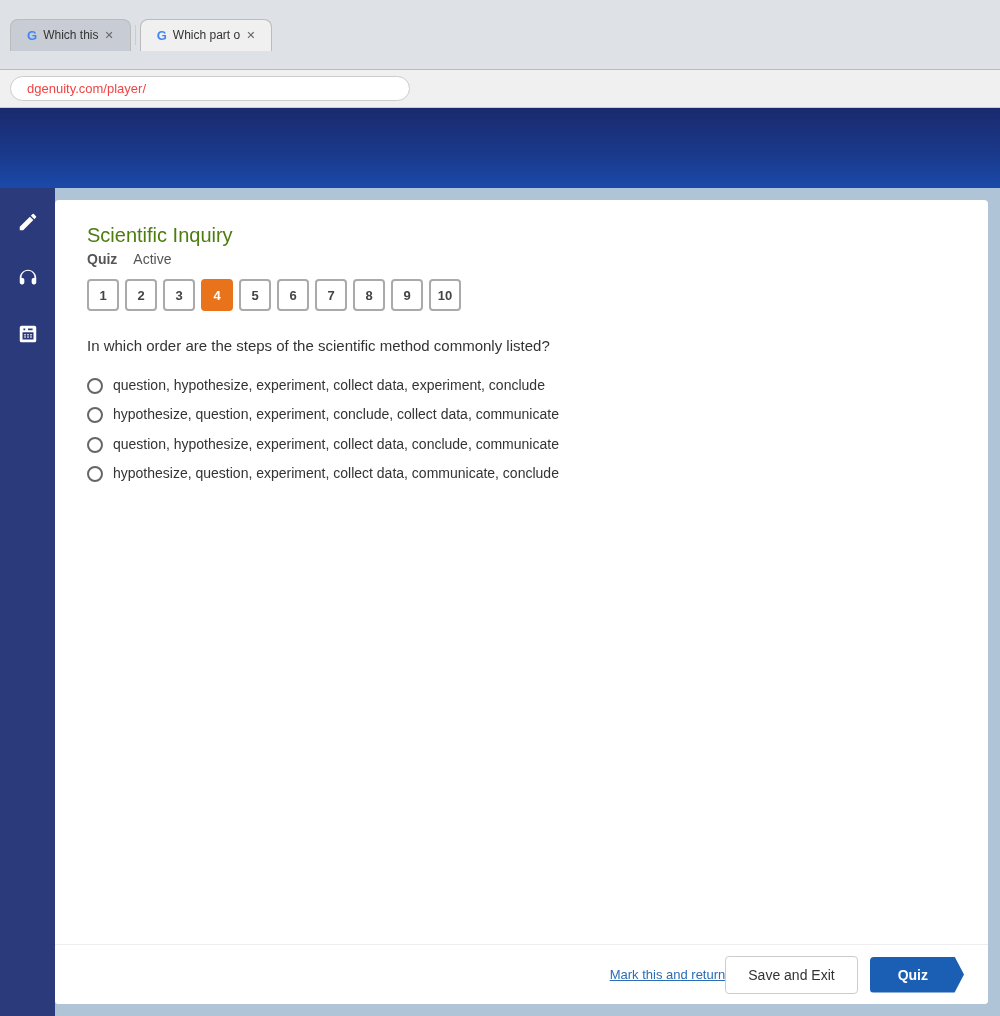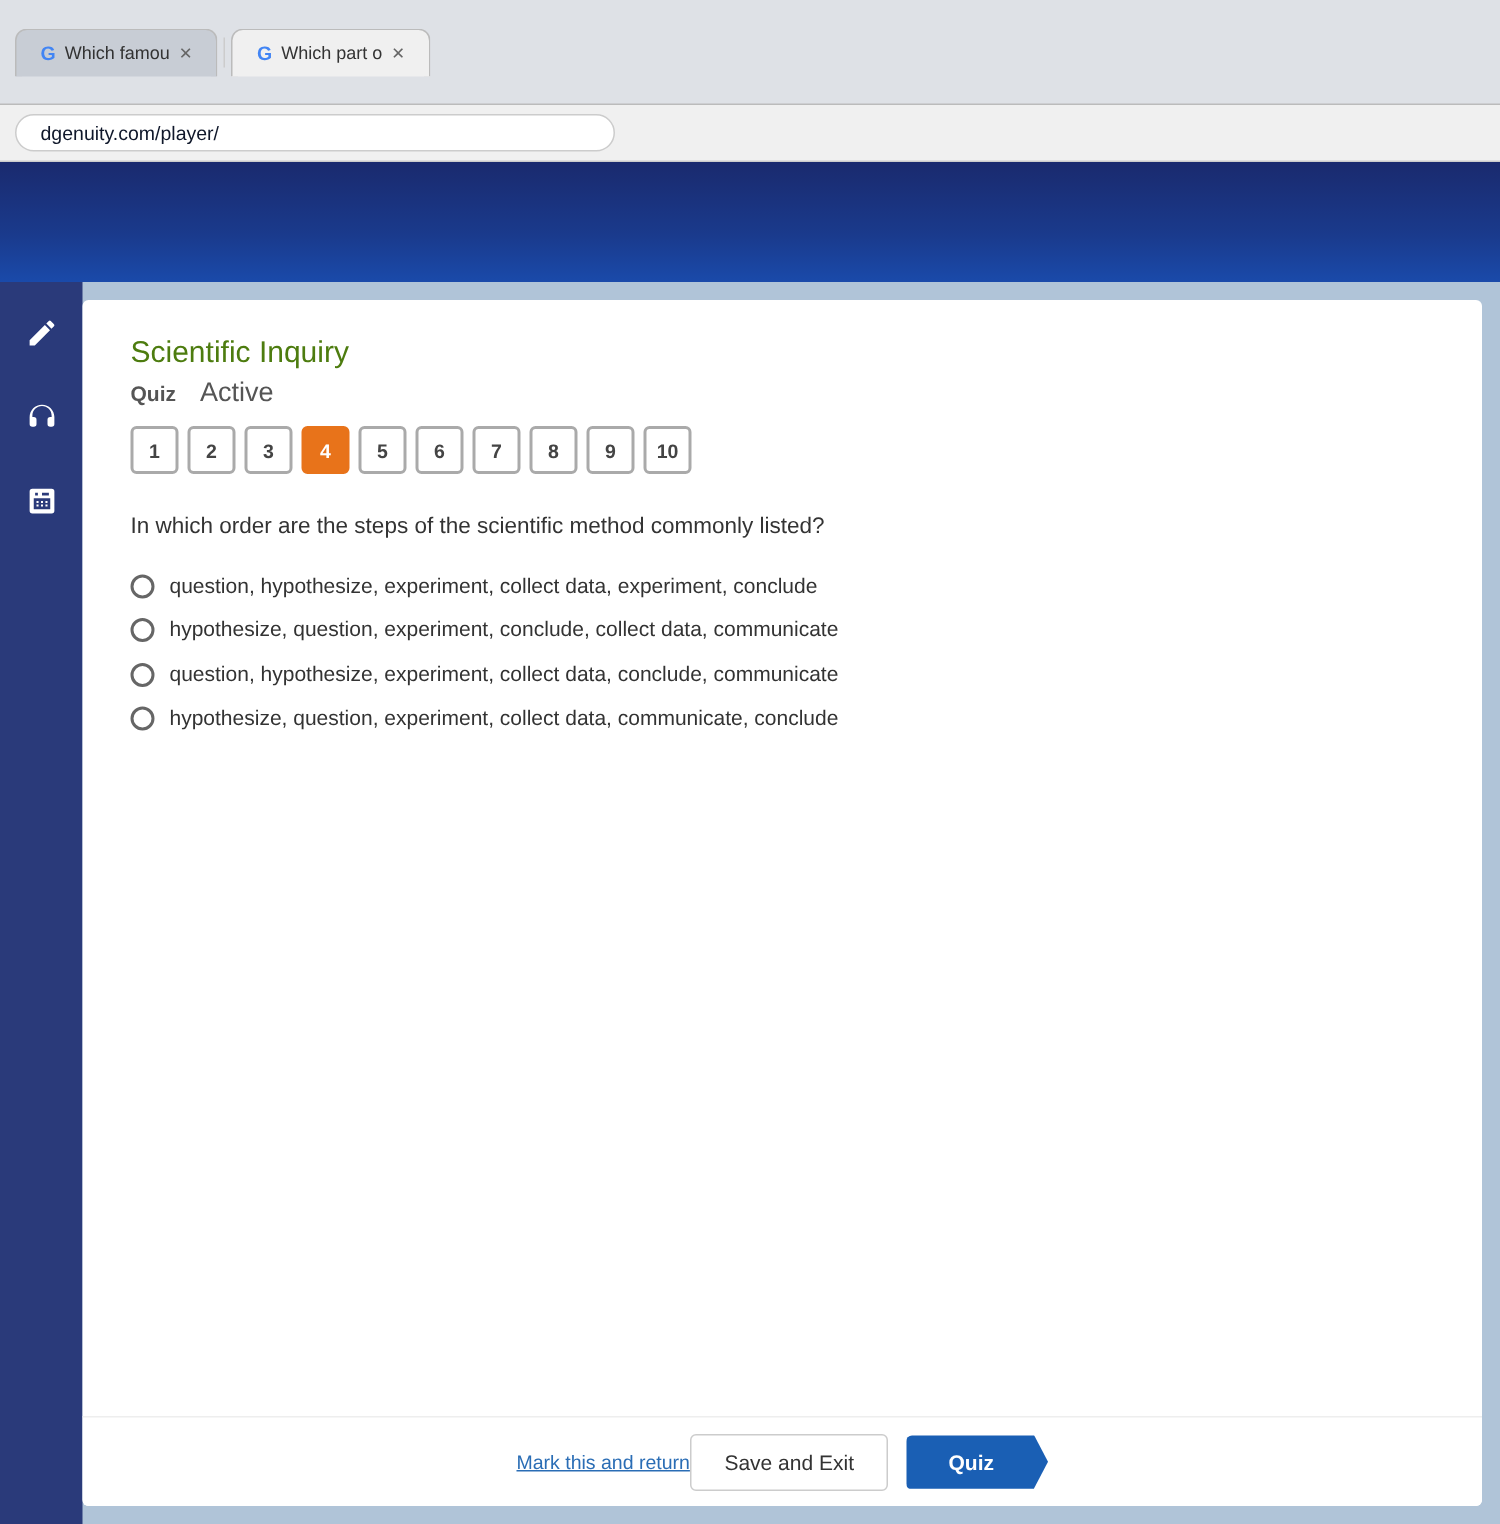--- a/index.html
+++ b/index.html
@@ -64,21 +64,21 @@
       align-items: center;
       padding: 4px 10px;
       border-bottom: 1px solid #ccc;
     }
     .address-bar {
       background: white;
       border: 1px solid #ccc;
       border-radius: 20px;
       padding: 4px 16px;
       font-size: 13px;
-      color: #0f172a;
+      color: #ef4444;
       width: 400px;
     }
 
     
     .app-header {
       background: linear-gradient(180deg, #1a2a6e 0%, #1a3a8c 60%, #1a4aaa 100%);
       height: 80px;
       width: 100%;
     }
 
@@ -137,21 +137,21 @@
       align-items: center;
       gap: 16px;
       margin-bottom: 12px;
     }
     .quiz-label {
       font-size: 14px;
       font-weight: bold;
       color: #555;
     }
     .active-label {
-      font-size: 18px;
+      font-size: 14px;
       color: #555;
     }
 
     
     .question-nav {
       display: flex;
       gap: 6px;
       margin-bottom: 24px;
       flex-wrap: wrap;
     }
@@ -213,21 +213,21 @@
     .bottom-bar {
       position: absolute;
       bottom: 0;
       left: 0;
       right: 0;
       height: 60px;
       background: white;
       border-top: 1px solid #eee;
       display: flex;
       align-items: center;
-      justify-content: center;
+      justify-content: flex-end;
       padding: 0 24px;
     }
     .mark-return-link {
       font-size: 13px;
       color: #2a6db5;
       text-decoration: underline;
       cursor: pointer;
     }
     .bottom-buttons {
       display: flex;
@@ -257,21 +257,21 @@
       padding-right: 36px;
     }
   </style>
 </head>
 <body>
 
 <div class="browser-chrome">
   <div class="tab-bar">
     <div class="tab">
       <span class="g-icon">G</span>
-      <span>Which famou</span>
+      <span>Which this</span>
       <span class="tab-close">✕</span>
     </div>
     <div style="width:8px; height:20px; background:#ccc; width:1px;"></div>
     <div class="tab active">
       <span class="g-icon">G</span>
       <span>Which part o</span>
       <span class="tab-close">✕</span>
     </div>
   </div>
 </div>

